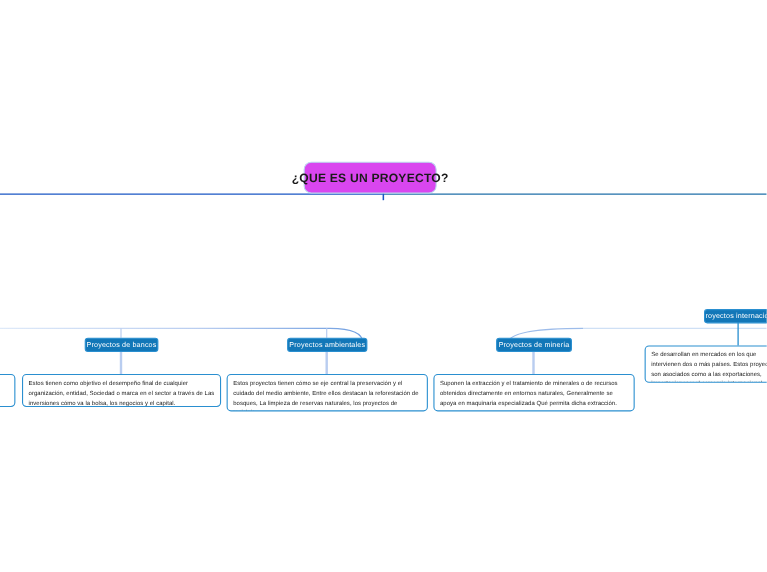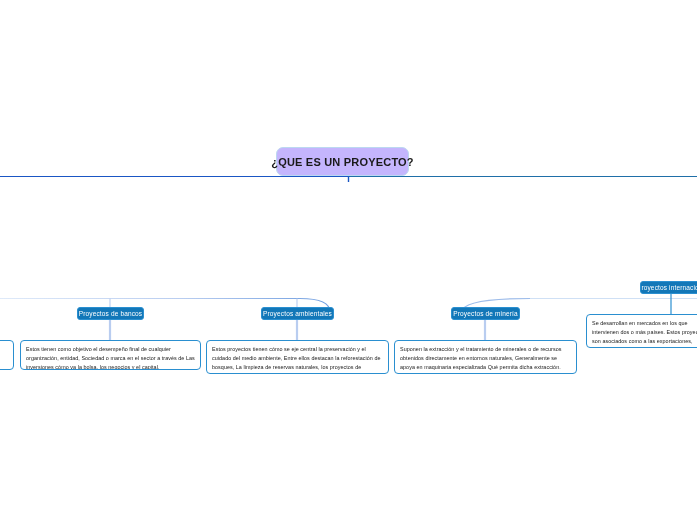--- a/index.html
+++ b/index.html
@@ -10,22 +10,22 @@
     overflow:hidden;
     position:relative;
   }
   #canvas{position:absolute;inset:0;width:697px;height:520px;}
   #svg-layer{position:absolute;left:0;top:0;width:697px;height:520px;}
 
   .node{position:absolute;box-sizing:border-box;}
 
   
   .root-node{
-    left:276px;top:147px;width:133px;height:29px;
-    background:#c4b5fd;
+    left:276px;top:147px;width:121px;height:29px;
+    background:#d946ef;
     border:1.5px solid #bcd8f0;
     border-radius:7px;
     display:flex;align-items:center;justify-content:center;text-align:center;
   }
   .root-node .root-label{
     font-size:11px;font-weight:bold;color:#1a1a1a;
     letter-spacing:.2px;white-space:nowrap;
   }
 
   

